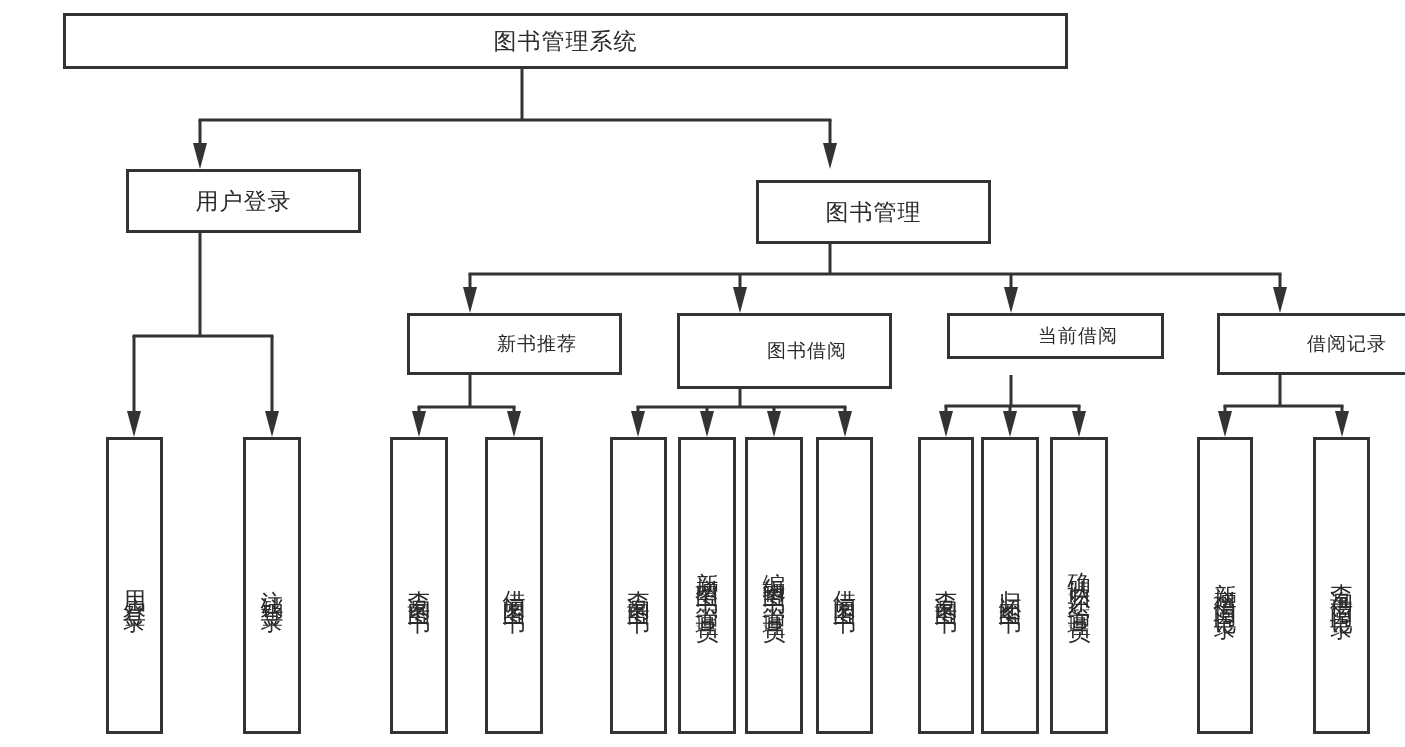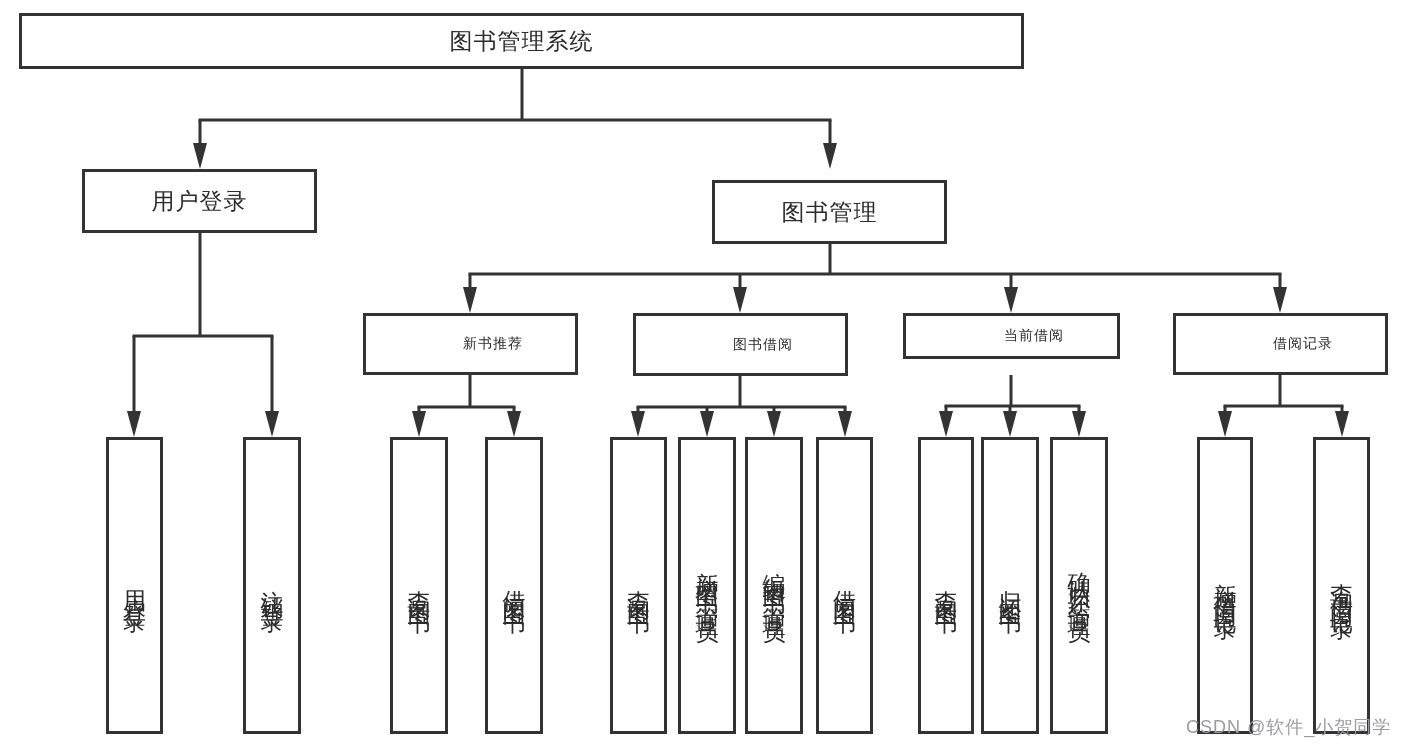--- a/index.html
+++ b/index.html
@@ -16,22 +16,22 @@
     box-sizing:border-box;
     background:#ffffff;
     border:3px solid #333333;
     display:flex;
     align-items:center;
     justify-content:center;
     color:#2b2b2b;
     z-index:2;
     text-align:center;
   }
-  .node.h{font-size:23px;letter-spacing:1px;}
-  .node.h3{font-size:14px;letter-spacing:1px;padding-left:45px;}
+  .node.h{font-size:23px;letter-spacing:1px;margin-left:44px;}
+  .node.h3{font-size:19px;letter-spacing:1px;padding-left:45px;}
   .node.v{
     writing-mode:vertical-rl;
     font-size:23px;
     letter-spacing:7px;
     line-height:1;
   }
   #watermark{
     position:absolute;
     left:1186px;top:715px;
     font-size:18px;
@@ -111,21 +111,21 @@
       <polygon points="1335,411 1349,411 1342,437"></polygon>
     </g>
   </svg>
 
   <div class="node h" style="left:19px;top:13px;width:1005px;height:56px">图书管理系统</div>
 
   <div class="node h" style="left:82px;top:169px;width:235px;height:64px">用户登录</div>
   <div class="node h" style="left:712px;top:180px;width:235px;height:64px">图书管理</div>
 
   <div class="node h h3" style="left:363px;top:313px;width:215px;height:62px">新书推荐</div>
-  <div class="node h h3" style="left:633px;top:313px;width:215px;height:63px">图书借阅</div>
+  <div class="node h h3" style="left:633px;top:313px;width:215px;height:76px">图书借阅</div>
   <div class="node h h3" style="left:903px;top:313px;width:217px;height:46px">当前借阅</div>
   <div class="node h h3" style="left:1173px;top:313px;width:215px;height:62px">借阅记录</div>
 
   <div class="node v" style="left:106px;top:437px;width:57px;height:297px">用户登录</div>
   <div class="node v" style="left:243px;top:437px;width:58px;height:297px">注销登录</div>
 
   <div class="node v" style="left:390px;top:437px;width:58px;height:297px">查询图书</div>
   <div class="node v" style="left:485px;top:437px;width:58px;height:297px">借阅图书</div>
 
   <div class="node v" style="left:610px;top:437px;width:57px;height:297px">查询图书</div>
@@ -133,15 +133,14 @@
   <div class="node v" style="left:745px;top:437px;width:58px;height:297px">编辑图书（管理员）</div>
   <div class="node v" style="left:816px;top:437px;width:57px;height:297px">借阅图书</div>
 
   <div class="node v" style="left:918px;top:437px;width:56px;height:297px">查询图书</div>
   <div class="node v" style="left:981px;top:437px;width:58px;height:297px">归还图书</div>
   <div class="node v" style="left:1050px;top:437px;width:58px;height:297px">确认归还（管理员）</div>
 
   <div class="node v" style="left:1197px;top:437px;width:56px;height:297px">新增借阅记录</div>
   <div class="node v" style="left:1313px;top:437px;width:57px;height:297px">查询借阅记录</div>
 
-  <div id="watermark">CSDN @软件_小贺同学</div>
 
 </div>
 
 </body></html>

